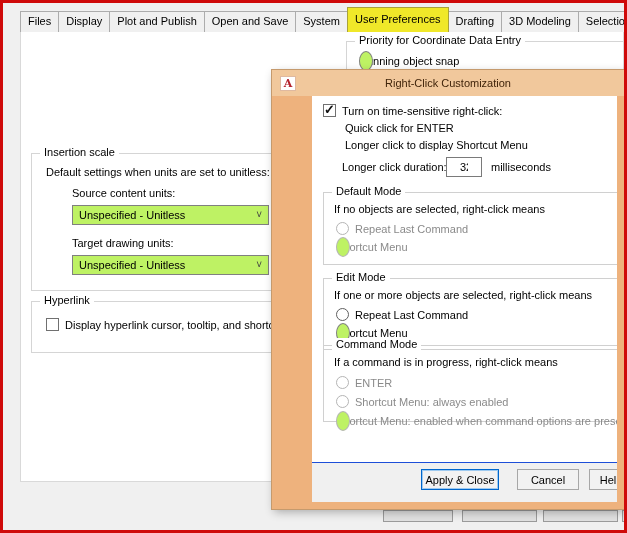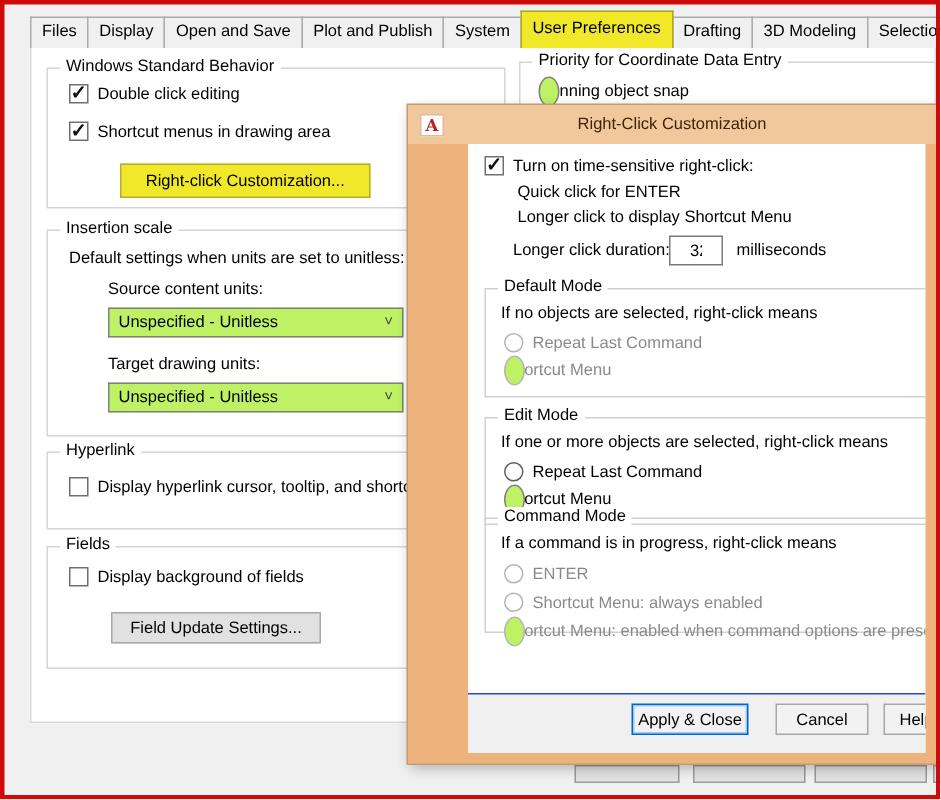--- a/index.html
+++ b/index.html
@@ -57,44 +57,32 @@
   .partialbtn{position:absolute;top:510px;height:12px;background:#e1e1e1;border:1px solid #9b9b9b;z-index:2;}
 </style>
 </head>
 <body>
 
 <div class="shot">
 
   <div class="tabs">
     <div class="tab">Files</div>
     <div class="tab">Display</div>
+    <div class="tab">Plot and Publish</div>
     <div class="tab">Open and Save</div>
-    <div class="tab">Plot and Publish</div>
     <div class="tab">System</div>
     <div class="tab active">User Preferences</div>
     <div class="tab">Drafting</div>
     <div class="tab">3D Modeling</div>
     <div class="tab">Selection</div>
 
   </div>
 
   <div class="page">
 
-    <div class="groupbox" style="left:10px;top:16px;width:306px;height:94px;">
-      <div class="legend">Windows Standard Behavior</div>
-      <div class="row" style="left:14px;top:10px;">
-        <span class="cb checked"></span>
-        <span>Double click editing</span>
-      </div>
-      <div class="row" style="left:14px;top:35px;">
-        <span class="cb checked"></span>
-        <span>Shortcut menus in drawing area</span>
-      </div>
-      <div class="btn yellow" style="left:48px;top:63px;width:167px;height:23px;">Right-click Customization...</div>
-    </div>
 
     <div class="groupbox" style="left:10px;top:124px;width:306px;height:138px;">
       <div class="legend">Insertion scale</div>
       <div class="txt" style="left:14px;top:12px;">Default settings when units are set to unitless:</div>
       <div class="txt" style="left:40px;top:33px;">Source content units:</div>
       <div class="sel" style="left:40px;top:51px;width:197px;">
         <span>Unspecified - Unitless</span>
         <span class="chev">˅</span>
       </div>
       <div class="txt" style="left:40px;top:83px;">Target drawing units:</div>
@@ -105,28 +93,20 @@
     </div>
 
     <div class="groupbox" style="left:10px;top:272px;width:306px;height:52px;">
       <div class="legend">Hyperlink</div>
       <div class="row" style="left:14px;top:16px;">
         <span class="cb"></span>
         <span>Display hyperlink cursor, tooltip, and shortcut</span>
       </div>
     </div>
 
-    <div class="groupbox" style="left:10px;top:335px;width:306px;height:82px;">
-      <div class="legend">Fields</div>
-      <div class="row" style="left:14px;top:13px;">
-        <span class="cb"></span>
-        <span>Display background of fields</span>
-      </div>
-      <div class="btn" style="left:42px;top:43px;width:140px;height:21px;">Field Update Settings...</div>
-    </div>
 
     <div class="groupbox" style="left:325px;top:12px;width:290px;height:70px;">
       <div class="legend">Priority for Coordinate Data Entry</div>
       <div class="row" style="left:12px;top:13px;">
         <span class="rd sel"></span>
         <span>Running object snap</span>
       </div>
     </div>
   </div>
 

